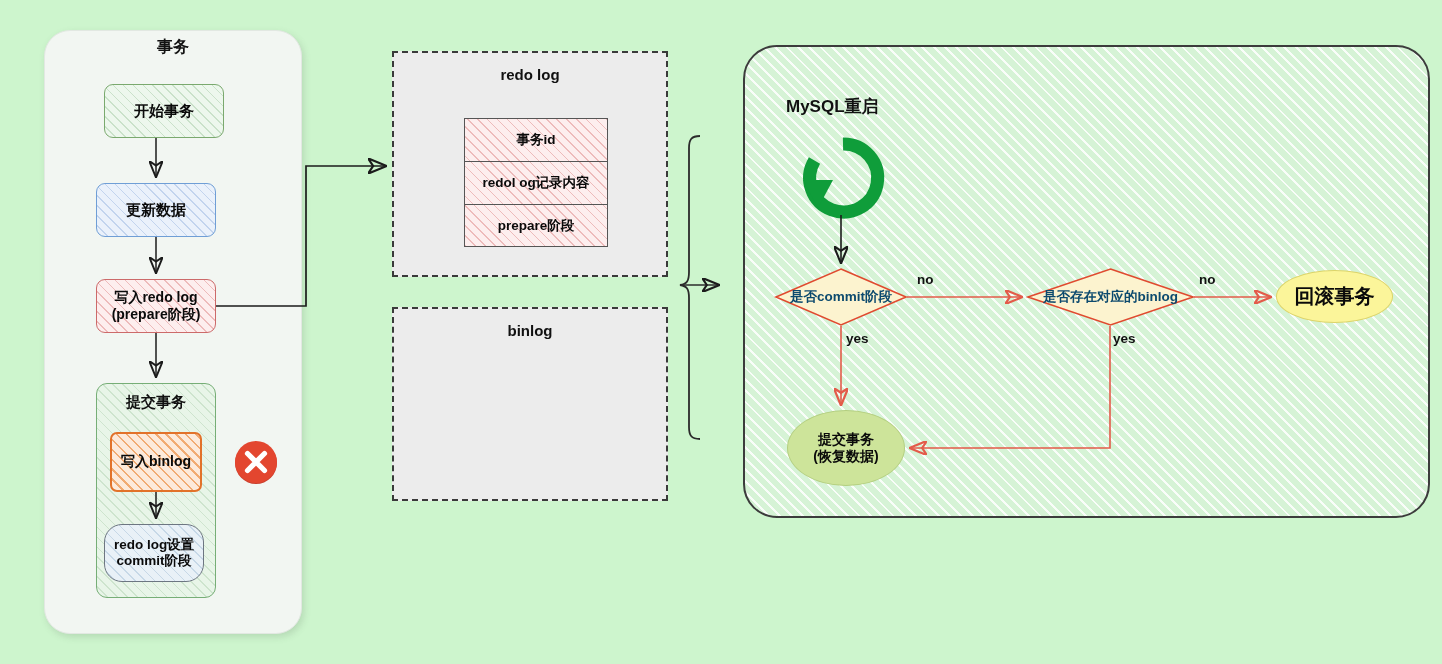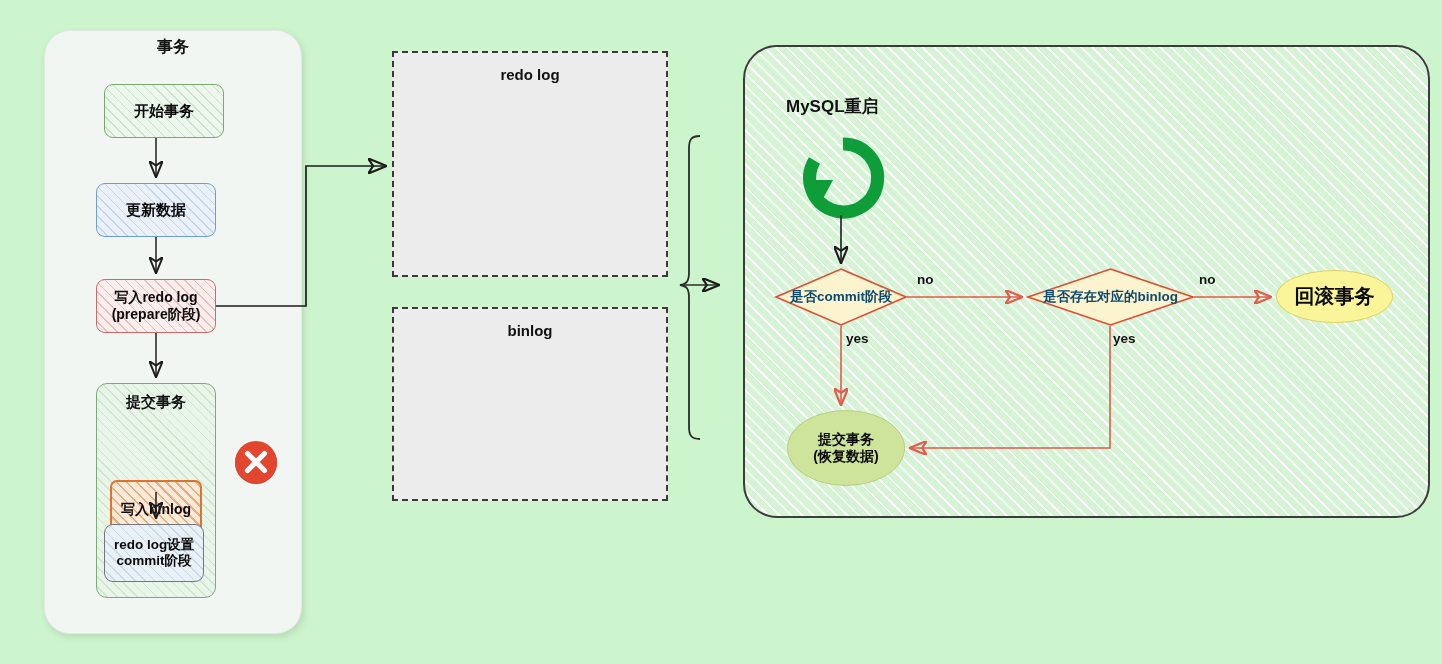--- a/index.html
+++ b/index.html
@@ -73,22 +73,22 @@
       rgba(255,255,255,0) 1px, rgba(255,255,255,0) 7px);
   }
 
   
   .flowbox{border-radius:9px;font-size:15px;}
   #box-start{left:104px;top:84px;width:120px;height:54px;border:1px solid #7aa96e;}
   #box-update{left:96px;top:183px;width:120px;height:54px;border:1px solid #6f9ed6;}
   #box-redo{left:96px;top:279px;width:120px;height:54px;border:1px solid #cc6a6a;font-size:14px;}
   #box-commit-group{left:96px;top:383px;width:120px;height:215px;border:1px solid #76ae76;border-radius:11px;}
   #lbl-commit-group{left:96px;top:390px;width:120px;height:24px;font-size:15px;line-height:24px;}
-  #box-binlog{left:110px;top:432px;width:92px;height:60px;border:2px solid #e2722a;border-radius:7px;font-size:14px;margin-top:48px;}
-  #box-redocommit{left:104px;top:524px;width:100px;height:58px;border:1.5px solid #6d7681;border-radius:9px;font-size:13.5px;}
+  #box-binlog{left:110px;top:432px;width:92px;height:60px;border:2px solid #e2722a;border-radius:7px;font-size:14px;}
+  #box-redocommit{left:104px;top:524px;width:100px;height:58px;border:1.5px solid #6d7681;border-radius:18px;font-size:13.5px;}
 
   
   .dashed-panel{background:#ececec;border:2.2px dashed #3a3a3a;}
   #panel-redolog{left:392px;top:51px;width:276px;height:226px;}
   #lbl-redolog{left:392px;top:62px;width:276px;height:26px;font-size:15px;line-height:26px;}
   #panel-binlog{left:392px;top:307px;width:276px;height:194px;}
   #lbl-binlog{left:392px;top:318px;width:276px;height:26px;font-size:15px;line-height:26px;}
 
   
   #redo-table{left:464px;top:118px;width:144px;height:129px;border:1.4px solid #555;}
@@ -163,20 +163,25 @@
     <svg width="46" height="46" viewBox="0 0 46 46">
       <circle cx="23" cy="24" r="21" fill="#c9402f"></circle>
       <circle cx="23" cy="23" r="21" fill="#e3462f"></circle>
       <path d="M14.5 14.5 L31.5 31.5 M31.5 14.5 L14.5 31.5" stroke="#ffffff" stroke-width="5.2" stroke-linecap="round"></path>
     </svg>
   </div>
 
   <div class="abs dashed-panel" id="panel-redolog"></div>
   <div class="abs title-txt" id="lbl-redolog">redo log</div>
 
+  <div class="abs hatch-red" id="redo-table">
+    <div class="redo-row ctr">事务id</div>
+    <div class="redo-row ctr">redol og记录内容</div>
+    <div class="redo-row ctr">prepare阶段</div>
+  </div>
 
   <div class="abs dashed-panel" id="panel-binlog"></div>
   <div class="abs title-txt" id="lbl-binlog">binlog</div>
 
   <div class="abs hatch-panel" id="right-panel"></div>
   <div class="abs title-txt" id="lbl-mysql-restart">MySQL重启</div>
 
   <div class="abs" style="left:799px;top:136px;width:88px;height:84px;">
     <svg width="88" height="84" viewBox="0 0 88 84">
       <path d="M44 8

